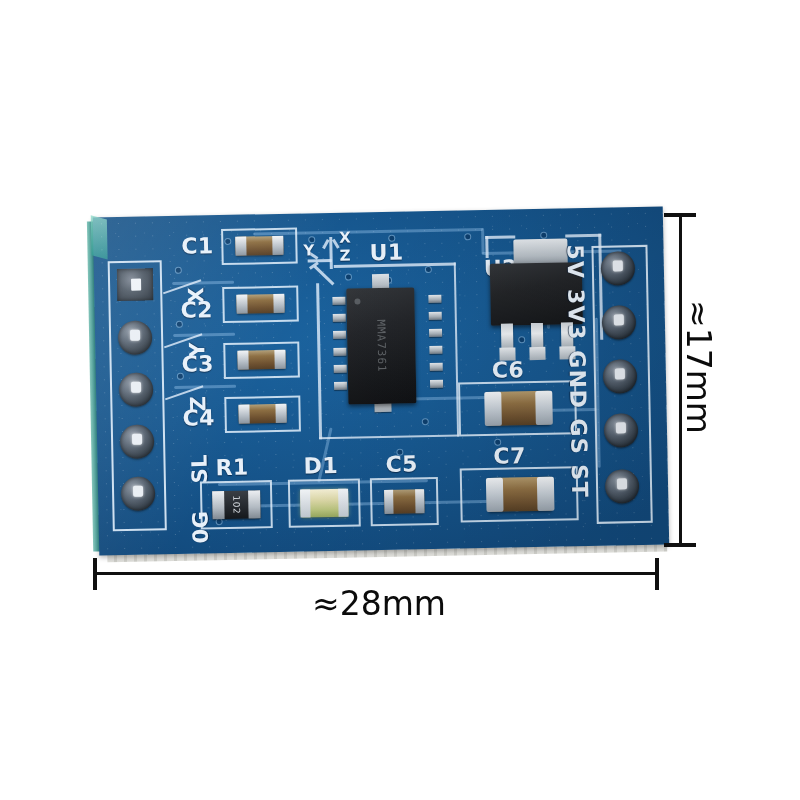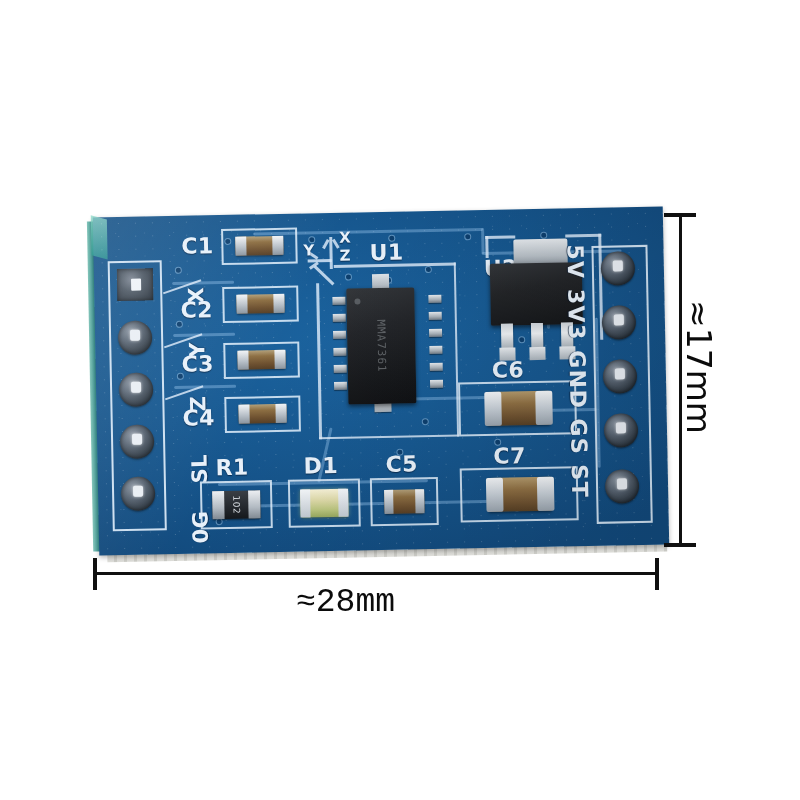--- a/index.html
+++ b/index.html
@@ -483,16 +483,16 @@
     <div class="dim-line" style="left:664px;top:213px;width:32px;height:4px;"></div>
     <div class="dim-line" style="left:664px;top:543px;width:32px;height:4px;"></div>
     <div class="dim-line" style="left:679px;top:213px;width:3px;height:334px;"></div>
     <div class="dim-text" id="dim-v-text" style="left:718px;top:300px;">≈17mm</div>
   </div>
 
   <div>
     <div class="dim-line" style="left:93px;top:558px;width:4px;height:32px;"></div>
     <div class="dim-line" style="left:655px;top:558px;width:4px;height:32px;"></div>
     <div class="dim-line" style="left:93px;top:572px;width:566px;height:3px;"></div>
-    <div class="dim-text" style="left:296px;top:584px;font-family:Liberation Mono, monospace;">≈28mm</div>
+    <div class="dim-text" style="left:312px;top:584px;">≈28mm</div>
   </div>
 
 </div>
 
 </body></html>

